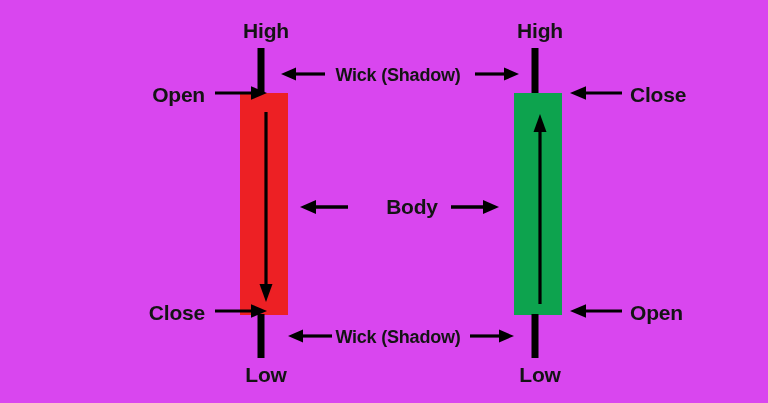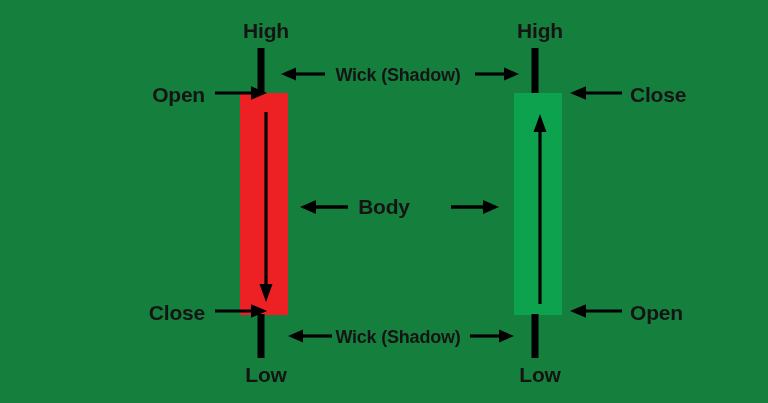--- a/index.html
+++ b/index.html
@@ -4,21 +4,21 @@
 <style>
   html, body {
     margin: 0;
     padding: 0;
     background: #ffffff;
   }
   #canvas {
     position: relative;
     width: 768px;
     height: 403px;
-    background: #15803d;
+    background: #d946ef;
     overflow: hidden;
     font-family: "Liberation Sans", sans-serif;
   }
 
   
   .lbl {
     position: absolute;
     font-family: "Liberation Sans", sans-serif;
     font-weight: bold;
     font-size: 21px;
@@ -146,21 +146,21 @@
     </svg>
   </div>
 
   <div class="arrow" style="left:300px; top:199px;">
     <svg width="48" height="16" viewBox="0 0 48 16">
       <line x1="13" y1="8" x2="48" y2="8" stroke="#000" stroke-width="3.4"></line>
       <polygon points="0,8 16,1" fill="#000"></polygon>
       <polygon points="0,8 16,1 16,15" fill="#000"></polygon>
     </svg>
   </div>
-  <div class="lbl center" style="left:384px; top:196px;">Body</div>
+  <div class="lbl center" style="left:412px; top:196px;">Body</div>
   <div class="arrow" style="left:451px; top:199px;">
     <svg width="48" height="16" viewBox="0 0 48 16">
       <line x1="0" y1="8" x2="35" y2="8" stroke="#000" stroke-width="3.4"></line>
       <polygon points="48,8 32,1 32,15" fill="#000"></polygon>
     </svg>
   </div>
 
   <div class="arrow" style="left:288px; top:328px;">
     <svg width="44" height="16" viewBox="0 0 44 16">
       <line x1="12" y1="8" x2="44" y2="8" stroke="#000" stroke-width="3.2"></line>

